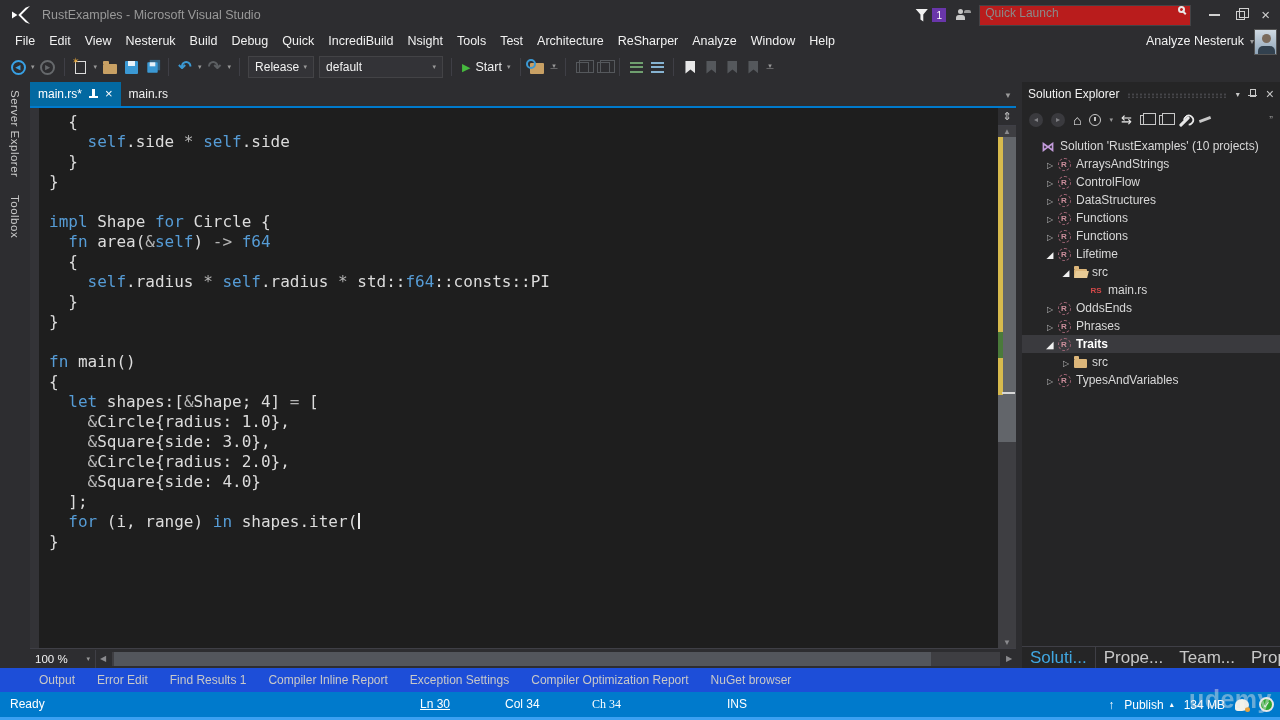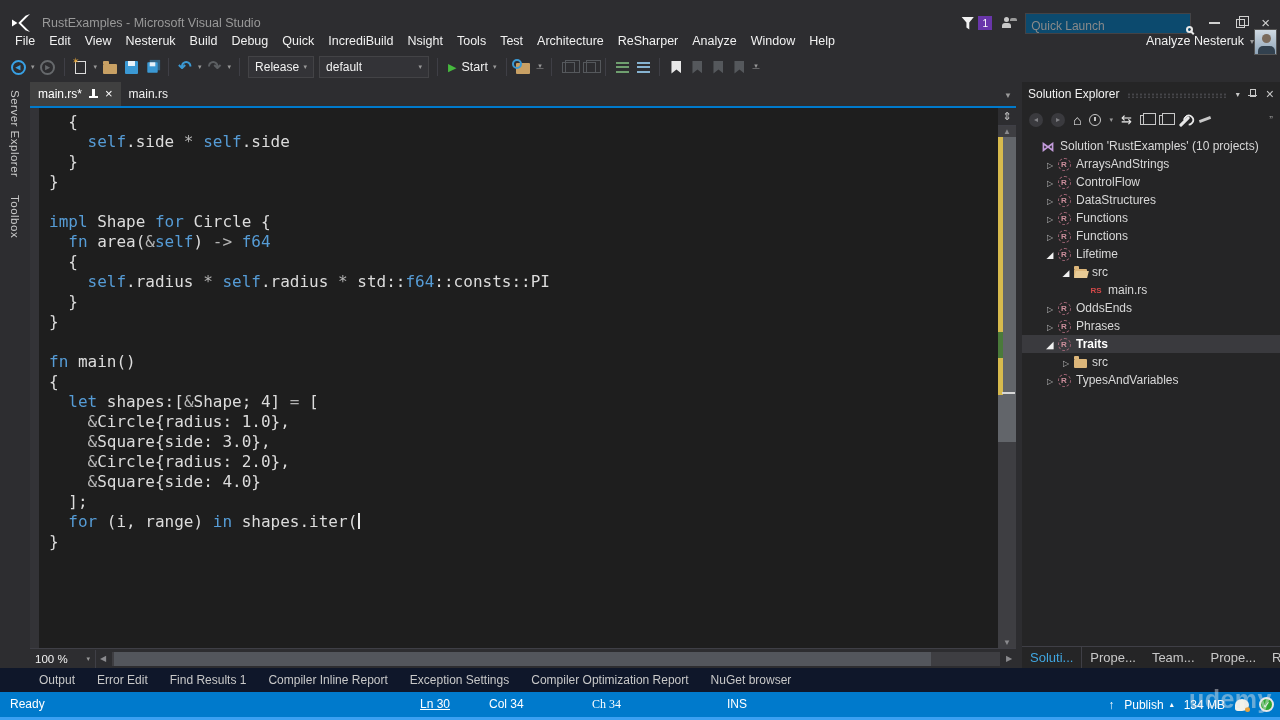--- a/index.html
+++ b/index.html
@@ -1,29 +1,29 @@
 <!DOCTYPE html>
 <html><head>
 <meta charset="utf-8">
 <style>
   * { margin:0; padding:0; box-sizing:border-box; }
   html,body { width:1280px; height:720px; overflow:hidden; }
   body { background:#2d2d30; font-family:"Liberation Sans",sans-serif; color:#f1f1f1; position:relative; }
 
   
-  .titlebar { position:absolute; top:8px; left:0; right:0; height:30px; background:#2d2d30; display:flex; align-items:center; }
+  .titlebar { position:absolute; top:0; left:0; right:0; height:30px; background:#2d2d30; display:flex; align-items:center; }
   .vs-logo { width:22px; height:18px; margin:0 10px 0 10px; }
   .win-title { color:#999; font-size:12.5px; }
   .title-right { position:absolute; right:0; top:0; height:30px; display:flex; align-items:center; gap:10px; padding-right:10px; }
   .i-funnel { width:13px; height:13px; background:#f1f1f1; clip-path:polygon(0 0,100% 0,62% 46%,62% 100%,40% 84%,40% 46%); }
   .notif-badge { background:#6936aa; color:#fff; font-size:10px; width:14px; height:14px; display:flex; align-items:center; justify-content:center; margin-left:-6px; }
   .i-person { width:13px; height:12px; position:relative; }
   .i-person::before { content:''; position:absolute; left:2px; top:0; width:5px; height:5px; border-radius:50%; background:#c8c8c8; }
   .i-person::after { content:''; position:absolute; left:0; top:6px; width:9px; height:5px; border-radius:3px 3px 0 0; background:#c8c8c8; box-shadow:7px -6px 0 -1px #9a9a9a; }
-  .quick-launch { width:166px; height:21px; background:#0c4a6e; border:1px solid #434346; display:flex; align-items:flex-end; padding:0 5px; }
+  .quick-launch { width:212px; height:21px; background:#b91c1c; border:1px solid #434346; display:flex; align-items:flex-start; padding:0 5px; }
   .quick-launch input { flex:1; background:transparent; border:none; outline:none; color:#b5b5b5; font-size:12px; font-family:"Liberation Sans",sans-serif; }
   .quick-launch input::placeholder { color:#8a8a8a; }
   .i-mag { width:7px; height:7px; border:2px solid #e8e8e8; border-radius:50%; position:relative; flex:none; }
   .i-mag::after { content:''; position:absolute; width:2px; height:5px; background:#e8e8e8; right:-2px; bottom:-4px; transform:rotate(-45deg); }
   .win-btns { display:flex; align-items:center; gap:16px; margin-left:8px; }
   .i-min { width:11px; height:2px; background:#d0d0d0; }
   .i-restore { width:9px; height:9px; border:1px solid #d0d0d0; position:relative; }
   .i-restore::before { content:''; position:absolute; top:-4px; left:2px; width:8px; height:8px; border:1px solid #d0d0d0; }
   .i-close { color:#d0d0d0; font-size:15px; line-height:10px; }
 
@@ -49,21 +49,21 @@
   .i-folder-tb { width:14px; height:10px; background:#c8a064; border-radius:1px; position:relative; margin-top:3px; }
   .i-folder-tb::before { content:''; position:absolute; top:-3px; left:0; width:6px; height:3px; background:#c8a064; border-radius:1px 1px 0 0; }
   .i-save { width:13px; height:13px; background:#3b99d4; border-radius:1px; position:relative; }
   .i-save::before { content:''; position:absolute; top:0; left:3px; width:7px; height:5px; background:#e8f2fa; }
   .i-saveall { transform:scale(.8); position:relative; }
   .i-saveall::after { content:''; position:absolute; top:-3px; left:3px; width:13px; height:13px; background:#3b99d4; opacity:.5; z-index:-1; }
   .i-undo { color:#3b99d4; font-size:16px; font-weight:bold; line-height:14px; }
   .i-redo { color:#5c5f62; font-size:16px; font-weight:bold; line-height:14px; }
   .combo { height:22px; background:#333337; border:1px solid #434346; display:flex; align-items:center; justify-content:space-between; padding:0 6px; font-size:12px; color:#f1f1f1; }
   .combo-release { width:66px; }
-  .combo-default { width:110px; }
+  .combo-default { width:124px; }
   .start-btn { display:flex; align-items:center; gap:5px; font-size:12.5px; color:#f1f1f1; padding:0 2px; }
   .i-play { color:#46b93e; font-size:11px; }
   .i-findfolder { width:14px; height:11px; background:#c8a064; border-radius:1px; position:relative; margin-top:2px; }
   .i-findfolder::after { content:''; position:absolute; left:-4px; top:-4px; width:6px; height:6px; border:2px solid #3b99d4; border-radius:50%; background:transparent; }
   .i-docgray { width:13px; height:11px; border:1px solid #55585c; position:relative; }
   .i-docgray::before { content:''; position:absolute; top:-3px; left:2px; width:13px; height:11px; border:1px solid #55585c; }
   .i-lines { width:13px; height:11px; background:repeating-linear-gradient(#6f9f6f 0 2px, transparent 2px 4.5px); }
   .i-lines2 { width:13px; height:11px; background:repeating-linear-gradient(#86b3d1 0 2px, transparent 2px 4.5px); width:13px; }
   .i-flag { width:10px; height:13px; background:#e8e8e8; clip-path:polygon(0 0,100% 0,100% 100%,50% 70%,0 100%); }
   .i-flag.gray { background:#55585c; }
@@ -71,21 +71,21 @@
 
   
   .main { position:absolute; top:82px; left:0; right:0; bottom:52px; display:flex; }
 
   .left-strip { width:30px; background:#2d2d30; display:flex; flex-direction:column; align-items:center; padding-top:8px; gap:18px; }
   .vtab { writing-mode:vertical-rl; font-size:11.5px; color:#c8c8c8; letter-spacing:.5px; }
 
   .editor-group { flex:1; display:flex; flex-direction:column; margin-right:6px; min-width:0; }
   .tab-row { height:24px; display:flex; align-items:flex-end; position:relative; }
   .etab { height:24px; display:flex; align-items:center; gap:7px; padding:0 8px; font-size:12px; color:#f1f1f1; }
-  .etab.active { background:#404040; color:#fff; }
+  .etab.active { background:#0369a1; color:#fff; }
   .i-pin { width:9px; height:11px; position:relative; }
   .i-pin::before { content:''; position:absolute; left:3px; top:0; width:3px; height:7px; background:#fff; }
   .i-pin::after { content:''; position:absolute; left:0; top:7px; width:9px; height:2px; background:#fff; box-shadow:4px 2px 0 -1px #fff; }
   .etab-close { font-size:13px; line-height:10px; color:#fff; }
   .tab-row-dd { position:absolute; right:4px; bottom:6px; color:#999; font-size:8px; }
   .blue-line { height:2px; background:#007acc; }
 
   .editor-body { flex:1; display:flex; min-height:0; background:#1e1e1e; }
   .indicator-margin { width:9px; background:#333337; }
   .code-area { flex:1; padding:4px 0 0 10px; font-family:"DejaVu Sans Mono",monospace; font-size:16px; overflow:hidden; white-space:pre; }
@@ -148,33 +148,33 @@
   .arrow-e { color:#f1f1f1; font-size:9px; }
   .tr-icon { width:16px; flex:none; display:flex; align-items:center; justify-content:center; margin-right:4px; }
   .icon-solution { color:#c39bdb; font-size:13px; font-weight:bold; }
   .icon-project { width:13px; height:13px; border:1.5px dashed #a8687a; border-radius:50%; color:#cb8e9b; font-size:8px; font-weight:bold; display:flex; align-items:center; justify-content:center; }
   .icon-folder, .icon-folder-open { width:13px; height:9px; background:#dcb67a; border-radius:1px; position:relative; margin-top:2px; }
   .icon-folder::before, .icon-folder-open::before { content:''; position:absolute; top:-3px; left:0; width:5px; height:3px; background:#dcb67a; border-radius:1px 1px 0 0; }
   .icon-folder-open::after { content:''; position:absolute; left:1px; top:2px; right:-1px; bottom:0; background:#e8cb96; transform:skewX(-14deg); }
   .icon-rs { color:#d14949; font-size:8px; font-weight:bold; letter-spacing:0; }
 
   .panel-tabs { height:22px; display:flex; align-items:stretch; border-top:1px solid #3f3f46; }
-  .ptab { font-size:13px; color:#c8c8c8; padding:0 8px; display:flex; align-items:center; }
+  .ptab { font-size:17px; color:#c8c8c8; padding:0 8px; display:flex; align-items:center; }
   .ptab.active { color:#40a6e0; background:#252526; border-right:1px solid #3f3f46; }
 
   
-  .bottom-tabs { position:absolute; left:0; right:0; bottom:28px; height:24px; background:#0f172a; display:flex; align-items:center; gap:4px; padding-left:30px; }
+  .bottom-tabs { position:absolute; left:0; right:0; bottom:28px; height:24px; background:#1d4ed8; display:flex; align-items:center; gap:4px; padding-left:30px; }
   .btab { font-size:12px; color:#c8c8c8; padding:3px 9px; }
 
   
   .statusbar { position:absolute; left:0; right:0; bottom:3px; height:25px; background:#007acc; color:#fff; font-size:12px; }
   .sb-item { position:absolute; top:5px; }
   .sb-ready { left:10px; }
   .sb-ln { left:420px;text-decoration:underline; }
-  .sb-col { left:489px; }
+  .sb-col { left:505px; }
   .sb-ch { left:592px;font-family:Liberation Serif, serif; }
   .sb-ins { left:727px; }
   .sb-right { position:absolute; right:6px; top:0; height:25px; display:flex; align-items:center; gap:10px; }
   .i-up { font-size:12px; font-weight:bold; }
   .sb-pub-caret { font-size:8px; margin-left:-4px; }
   .i-bubble { width:14px; height:12px; background:#f2f2ea; border-radius:50% 50% 50% 20%; position:relative; }
   .i-bubble::after { content:''; position:absolute; right:-1px; bottom:-1px; width:5px; height:5px; border-radius:50%; background:#e8a33d; }
   .i-check { width:15px; height:15px; border-radius:50%; background:#31a832; border:2px solid #e8e8e8; color:#fff; font-size:9px; display:flex; align-items:center; justify-content:center; }
   .progress-line { position:absolute; left:0; right:0; bottom:0; height:3px; background:#3ba0f2; }
 

